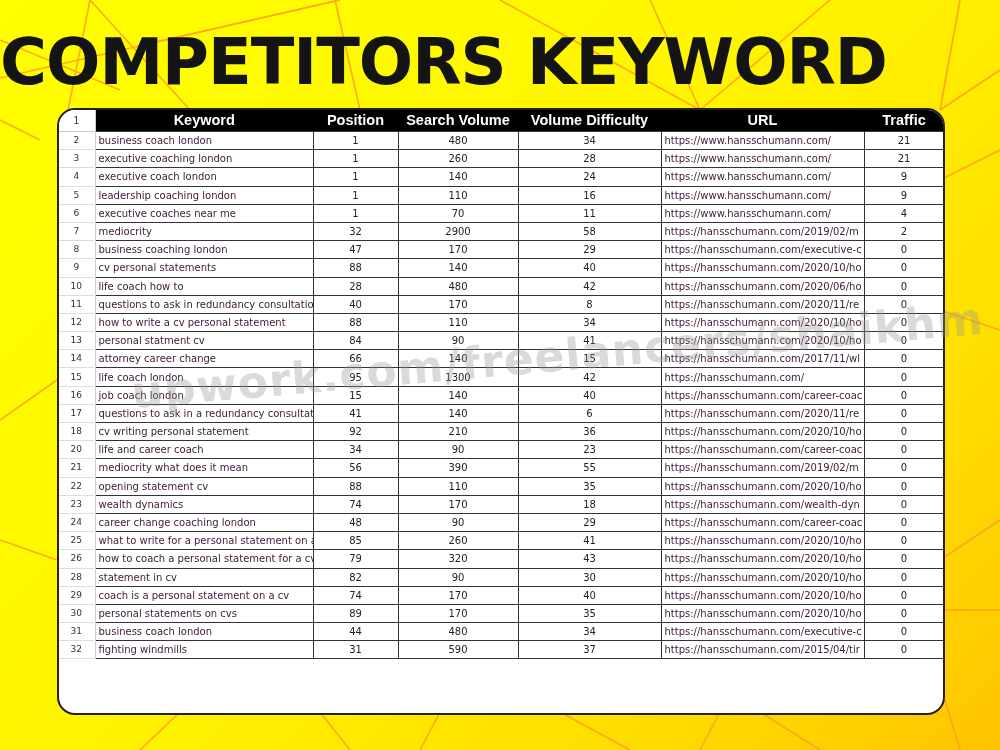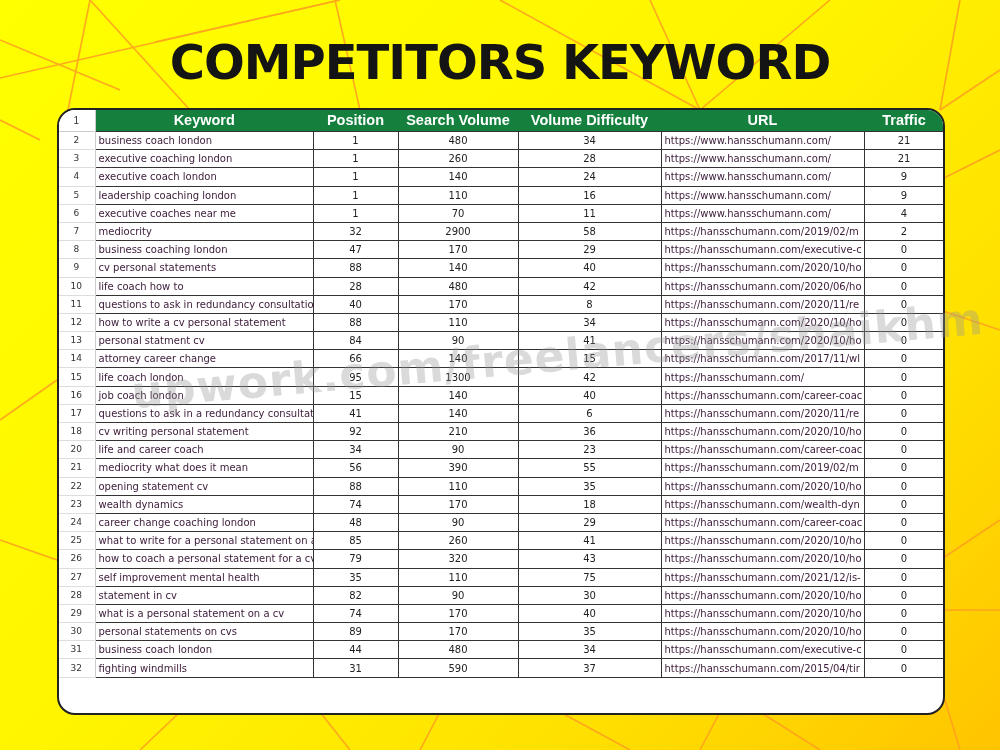--- a/index.html
+++ b/index.html
@@ -3,33 +3,33 @@
 <meta charset="utf-8">
 <style>
   html, body { margin:0; padding:0; }
   body {
     width:1000px; height:750px; overflow:hidden; position:relative;
     background: linear-gradient(135deg, #ffff00 0%, #fff500 45%, #ffe000 75%, #ffc400 100%);
     font-family: "DejaVu Sans", sans-serif;
   }
   .bg-lines { position:absolute; left:0; top:0; width:1000px; height:750px; z-index:0; }
   .title {
-    position:absolute; left:0; top:26px; width:1000px; text-align:center;
-    font-family: "DejaVu Sans", sans-serif; font-weight:bold; font-size:48px;
+    position:absolute; left:0; top:26px; width:1000px; 
+    font-family: "DejaVu Sans", sans-serif; font-weight:bold; font-size:64px;
     letter-spacing:-1px; color:#141414; z-index:2; line-height:72px;
   }
   .sheet {
     position:absolute; left:57px; top:108px; width:884px; height:603px;
     background:#ffffff; border:2px solid #222; border-radius:18px; overflow:hidden; z-index:2;
   }
   table { border-collapse:collapse; table-layout:fixed; width:886px; position:absolute; left:-1px; top:-1px; }
   col.c-num { width:37px; } col.c-kw { width:218px; } col.c-pos { width:85px; }
   col.c-sv { width:120px; } col.c-kd { width:143px; } col.c-url { width:203px; } col.c-tr { width:80px; }
   th {
-    background:#15803d; color:#fff; font-family:"Liberation Sans", sans-serif; font-weight:bold;
+    background:#000000; color:#fff; font-family:"Liberation Sans", sans-serif; font-weight:bold;
     font-size:14.5px; height:22px; padding:0; text-align:center; white-space:nowrap; overflow:hidden;
   }
   th.rownum { background:#fff; color:#333; font-weight:normal; font-size:10px; border-right:1px solid #ccc; border-bottom:1px solid #ccc;}
   td {
     height:17.2px; padding:0 0 0 3px; font-family:"DejaVu Sans", sans-serif; font-size:10px; color:#222;
     border:1px solid #333; white-space:nowrap; overflow:hidden; text-overflow:clip; line-height:17px;
   }
   td.rownum { color:#333; font-size:9px; text-align:center; border:none; border-right:1px solid #ccc; border-bottom:1px solid #ddd; padding:0; background:#fff; }
   td.kw { color:#3a1a38; }
   td.num { text-align:center; padding:0; }
@@ -308,40 +308,31 @@
         <tr>
           <td class="rownum">26</td>
           <td class="kw">how to coach a personal statement for a cv</td>
           <td class="num">79</td>
           <td class="num">320</td>
           <td class="num">43</td>
           <td class="url">https://hansschumann.com/2020/10/ho</td>
           <td class="num">0</td>
         </tr>
         <tr>
-          <td class="rownum">27</td>
-          <td class="kw">self improvement mental health</td>
-          <td class="num">35</td>
-          <td class="num">110</td>
-          <td class="num">75</td>
-          <td class="url">https://hansschumann.com/2021/12/is-</td>
-          <td class="num">0</td>
-        </tr>
-        <tr>
           <td class="rownum">28</td>
           <td class="kw">statement in cv</td>
           <td class="num">82</td>
           <td class="num">90</td>
           <td class="num">30</td>
           <td class="url">https://hansschumann.com/2020/10/ho</td>
           <td class="num">0</td>
         </tr>
         <tr>
           <td class="rownum">29</td>
-          <td class="kw">what is a personal statement on a cv</td>
+          <td class="kw">coach is a personal statement on a cv</td>
           <td class="num">74</td>
           <td class="num">170</td>
           <td class="num">40</td>
           <td class="url">https://hansschumann.com/2020/10/ho</td>
           <td class="num">0</td>
         </tr>
         <tr>
           <td class="rownum">30</td>
           <td class="kw">personal statements on cvs</td>
           <td class="num">89</td>

